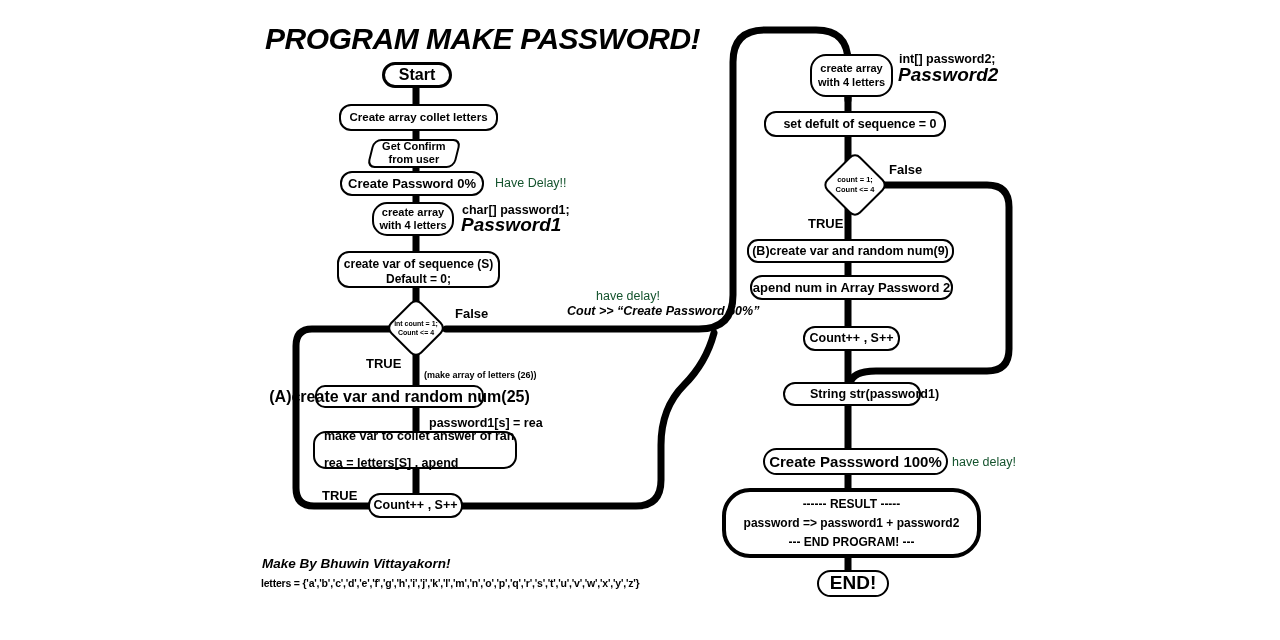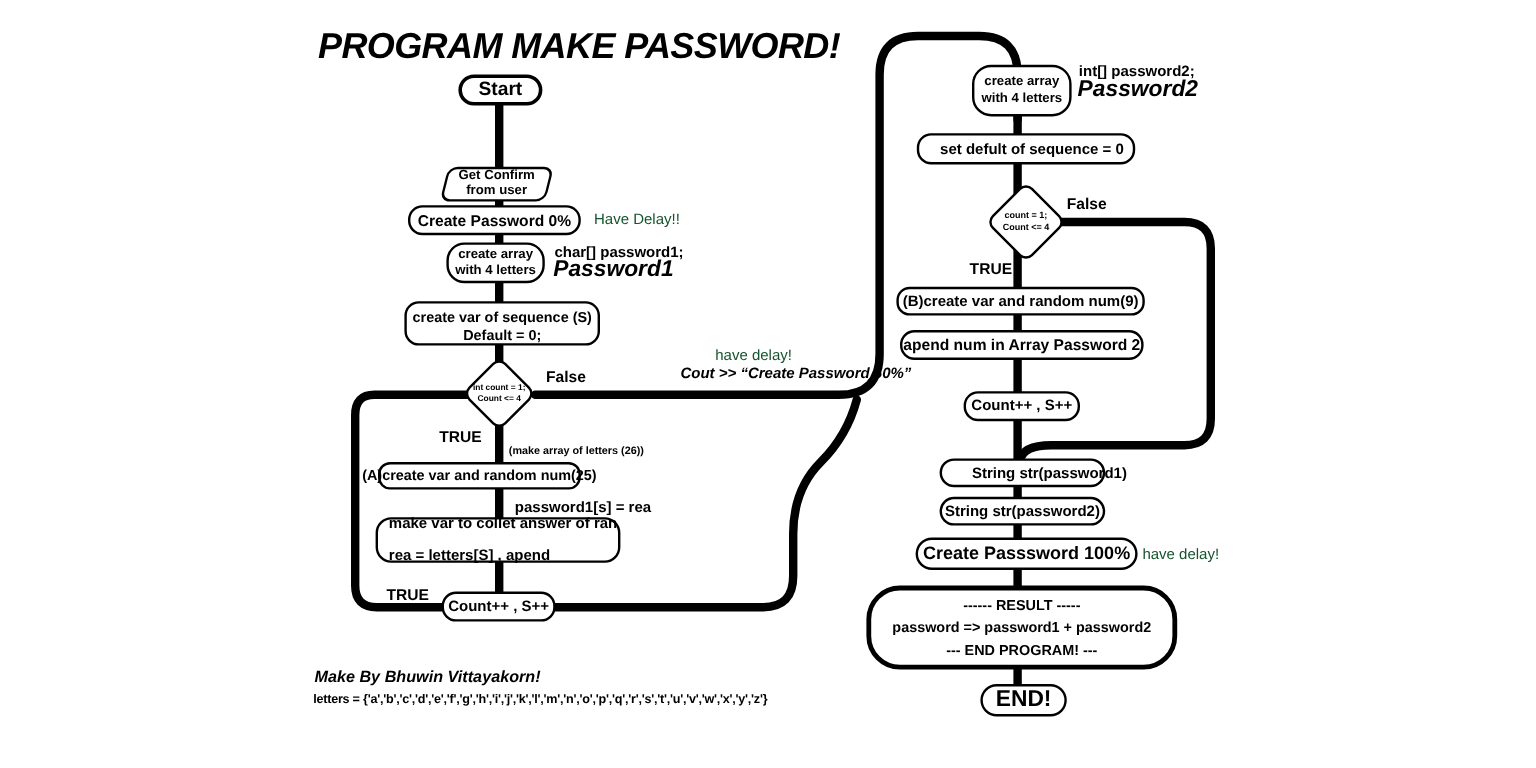--- a/index.html
+++ b/index.html
@@ -57,20 +57,21 @@
       <path d="M 848 80 L 848 575"></path>
 
       <path d="M 884 185 L 987 185 Q 1009 185 1009 207 L 1009 349 Q 1009 371 987 371 L 876 371 Q 852 371 850 384"></path>
     </g>
   </svg>
 
   <div class="title" style="left:265px; top:22px; font-size:30px;">PROGRAM MAKE PASSWORD!</div>
 
   <div class="node pill" style="left:382px; top:62px; width:70px; height:26px; border-width:3px; font-size:16px;">Start</div>
 
+  <div class="node" style="left:339px; top:104px; width:159px; height:27px; font-size:11.5px;">Create array collet letters</div>
 
   <div class="pgram" style="left:370px; top:139px; width:88px; height:29px;">
     <div class="pgram-inner" style="font-size:11px;">
       <div>Get Confirm</div>
       <div>from user</div>
     </div>
   </div>
 
   <div class="node" style="left:340px; top:171px; width:144px; height:25px; font-size:13px;">Create Password 0%</div>
   <div class="lbl gray" style="left:495px; top:176px; font-size:12.5px;">Have Delay!!</div>
@@ -93,21 +94,21 @@
     <div>Count &lt;= 4</div>
   </div>
   <div class="lbl" style="left:455px; top:306px; font-size:13px;">False</div>
   <div class="lbl" style="left:366px; top:356px; font-size:13px;">TRUE</div>
 
   <div class="lbl gray" style="left:596px; top:289px; font-size:12.5px;">have delay!</div>
   <div class="lbl ital" style="left:567px; top:304px; font-size:12.5px;">Cout &gt;&gt; “Create Password 50%”</div>
 
   <div class="lbl" style="left:424px; top:370px; font-size:9px;">(make array of letters (26))</div>
 
-  <div class="node" style="left:315px; top:385px; width:169px; height:23px; font-size:12px; border-radius:10px;">(A)create var and random num(25)</div>
+  <div class="node" style="left:315px; top:385px; width:169px; height:23px; font-size:16px; border-radius:10px;">(A)create var and random num(25)</div>
 
   <div class="lbl" style="left:429px; top:416px; font-size:12.5px;">password1[s] = rea</div>
 
   <div class="node" style="left:313px; top:431px; width:204px; height:38px; font-size:12.5px; border-radius:13px; align-items:flex-start; padding-left:9px;">
     <div style="text-align:left;">make var to collet answer of ran</div>
     <div style="text-align:right;margin-top:12px;">rea = letters[S] , apend</div>
   </div>
 
   <div class="lbl" style="left:322px; top:488px; font-size:13px;">TRUE</div>
   <div class="node" style="left:368px; top:493px; width:95px; height:25px; font-size:12.5px;">Count++ , S++</div>
@@ -130,21 +131,20 @@
   <div class="lbl" style="left:808px; top:216px; font-size:13px;">TRUE</div>
 
   <div class="node" style="left:747px; top:239px; width:207px; height:24px; font-size:12.5px; border-radius:11px;">(B)create var and random num(9)</div>
 
   <div class="node" style="left:750px; top:275px; width:203px; height:25px; font-size:13px;">apend num in Array Password 2</div>
 
   <div class="node" style="left:803px; top:326px; width:97px; height:25px; font-size:12.5px;">Count++ , S++</div>
 
   <div class="node" style="left:783px; top:382px; width:138px; height:24px; font-size:12.5px;padding-left:45px;">String str(password1)</div>
 
-  <div class="node" style="left:783px; top:414px; width:138px; height:24px; font-size:12.5px;">String str(password2)</div>
 
   <div class="node" style="left:763px; top:448px; width:185px; height:27px; font-size:15px; border-radius:14px;">Create Passsword 100%</div>
   <div class="lbl gray" style="left:952px; top:455px; font-size:12.5px;">have delay!</div>
 
   <div class="node thickb" style="left:722px; top:488px; width:259px; height:70px; font-size:12px; border-radius:28px; justify-content:space-evenly;">
     <div>------ RESULT -----</div>
     <div>password =&gt; password1 + password2</div>
     <div>--- END PROGRAM! ---</div>
   </div>
 

